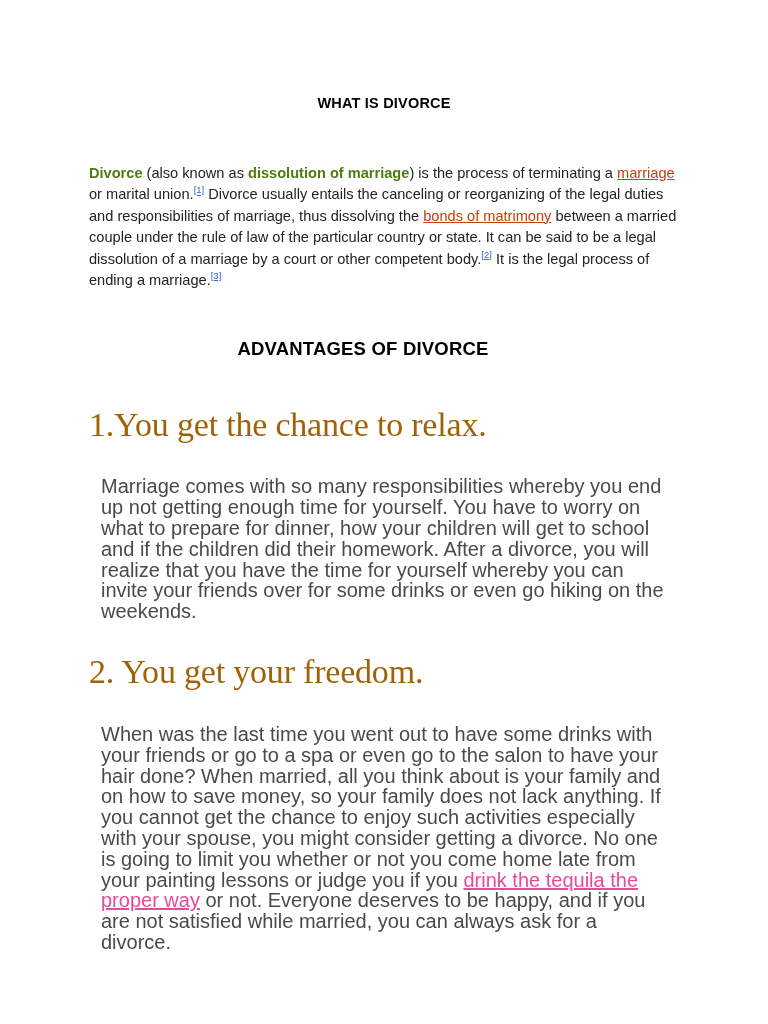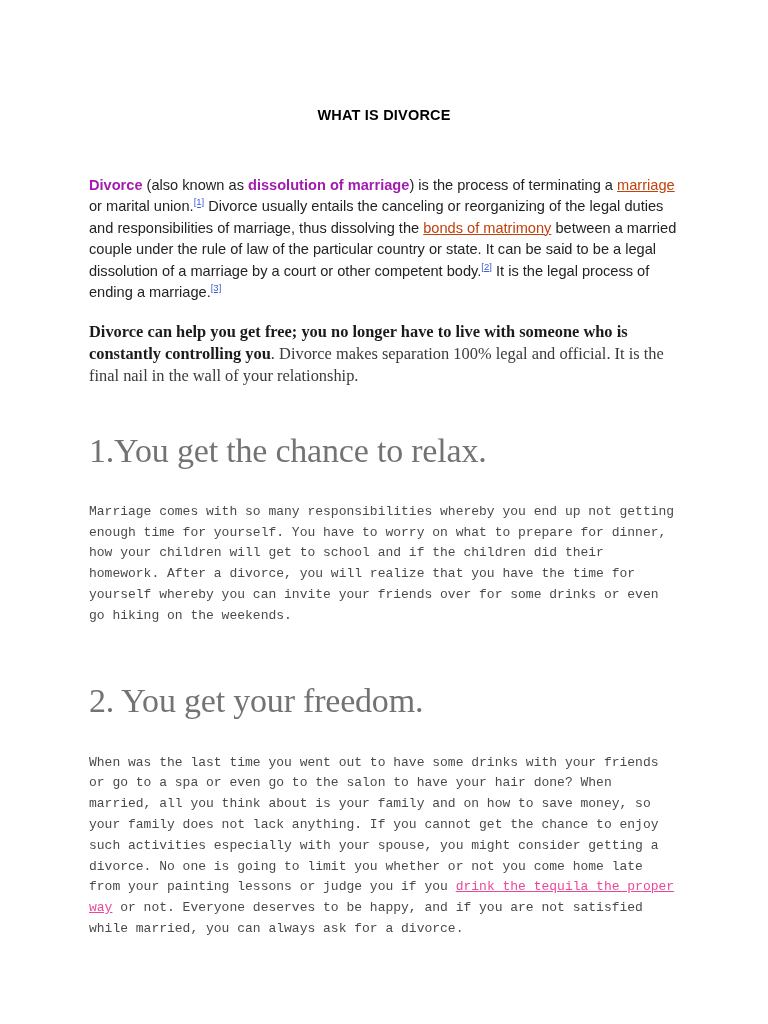--- a/index.html
+++ b/index.html
@@ -21,21 +21,21 @@
     top: 0; left: 0;
     width: 768px;
     height: 1024px;
     background: #fff;
     box-sizing: border-box;
   }
 
   .content {
     position: absolute;
     left: 89px;
-    top: 12px;
+    top: 0;
     width: 590px;
   }
 
   
   .title-sans {
     font-family: "Liberation Sans", "DejaVu Sans", sans-serif;
     font-weight: bold;
     color: #000000;
     text-align: center;
     letter-spacing: 0.2px;
@@ -59,54 +59,54 @@
     margin-bottom: 0;
     padding-left: 0;
     padding-right: 42px;
   }
 
   .big-heading {
     font-family: "Liberation Serif", "DejaVu Serif", serif;
     font-weight: normal;
     font-size: 34px;
     line-height: 40px;
-    color: #737373;
+    color: #a16207;
     margin: 0;
     letter-spacing: -0.2px;
   }
   .h-one { margin-top: 44px; }
-  .h-two { margin-top: 54px; }
+  .h-two { margin-top: 30px; }
 
   
   .p-sans {
     font-family: "Liberation Sans", "DejaVu Sans", sans-serif;
     font-size: 14.6px;
     line-height: 21.4px;
     color: #232323;
     margin: 0;
     text-align: left;
   }
-  .p-sans b { font-weight: bold; color: #a21caf; }
+  .p-sans b { font-weight: bold; color: #4d7c0f; }
 
   .p-serif {
     font-family: "Liberation Serif", "DejaVu Serif", serif;
     font-size: 16.4px;
     line-height: 21.8px;
     color: #3b3b3b;
     margin: 0;
     text-align: left;
   }
   .p-serif b { font-weight: bold; color: #1b1b1b; }
 
   .p-body {
-    font-family: Liberation Mono, monospace;
-    font-size: 13px;
+    font-family: Liberation Sans, sans-serif;
+    font-size: 20px;
     line-height: 20.8px;
     color: #4a4a4a;
-    margin: 0;
+    margin: 12px;
     text-align: left;
   }
 
   .intro { margin-top: 51px; }
   .lede  { margin-top: 18px; }
   .body-1 { margin-top: 31px; }
   .body-2 { margin-top: 32px; }
 
   
   a.wikilink {
@@ -134,24 +134,24 @@
 
 <div class="page">
   <div class="content">
 
     <h1 class="title-sans doc-title">WHAT IS DIVORCE</h1>
 
     <p class="p-sans intro">
       <b>Divorce</b><span> (also known as </span><b>dissolution of marriage</b><span>) is the process of terminating a </span><a class="wikilink" href="#">marriage</a><span> or marital union.</span><sup class="ref"><a href="#">[1]</a></sup><span> Divorce usually entails the canceling or reorganizing of the legal duties and responsibilities of marriage, thus dissolving the </span><a class="wikilink" href="#">bonds of matrimony</a><span> between a married couple under the rule of law of the particular country or state. It can be said to be a legal dissolution of a marriage by a court or other competent body.</span><sup class="ref"><a href="#">[2]</a></sup><span> It is the legal process of ending a marriage.</span><sup class="ref"><a href="#">[3]</a></sup>
     </p>
 
-    <p class="p-serif lede">
-      <b>Divorce can help you get free; you no longer have to live with someone who is constantly controlling you</b><span>. Divorce makes separation 100% legal and official. It is the final nail in the wall of your relationship.</span>
-    </p>
 
+    <div class="adv-wrap">
+      <h2 class="title-sans section-title">ADVANTAGES OF DIVORCE</h2>
+    </div>
 
     <h3 class="big-heading h-one">1.You get the chance to relax.</h3>
 
     <p class="p-body body-1">Marriage comes with so many responsibilities whereby you end up not getting enough time for yourself. You have to worry on what to prepare for dinner, how your children will get to school and if the children did their homework. After a divorce, you will realize that you have the time for yourself whereby you can invite your friends over for some drinks or even go hiking on the weekends.</p>
 
     <h3 class="big-heading h-two">2. You get your freedom.</h3>
 
     <p class="p-body body-2">
       <span>When was the last time you went out to have some drinks with your friends or go to a spa or even go to the salon to have your hair done? When married, all you think about is your family and on how to save money, so your family does not lack anything. If you cannot get the chance to enjoy such activities especially with your spouse, you might consider getting a divorce. No one is going to limit you whether or not you come home late from your painting lessons or judge you if you </span><a class="bluelink" href="#">drink the tequila the proper way</a><span> or not. Everyone deserves to be happy, and if you are not satisfied while married, you can always ask for a divorce.</span>
     </p>

